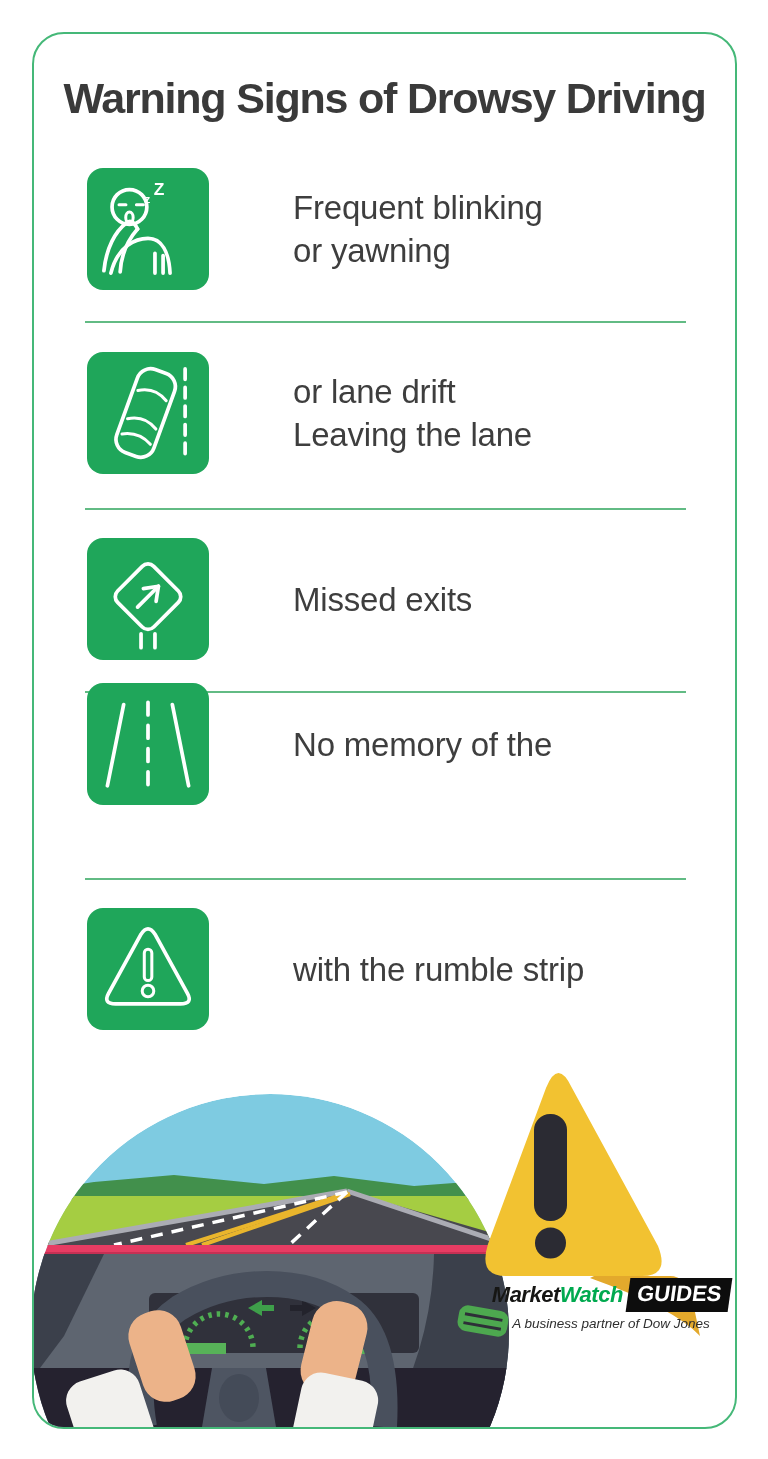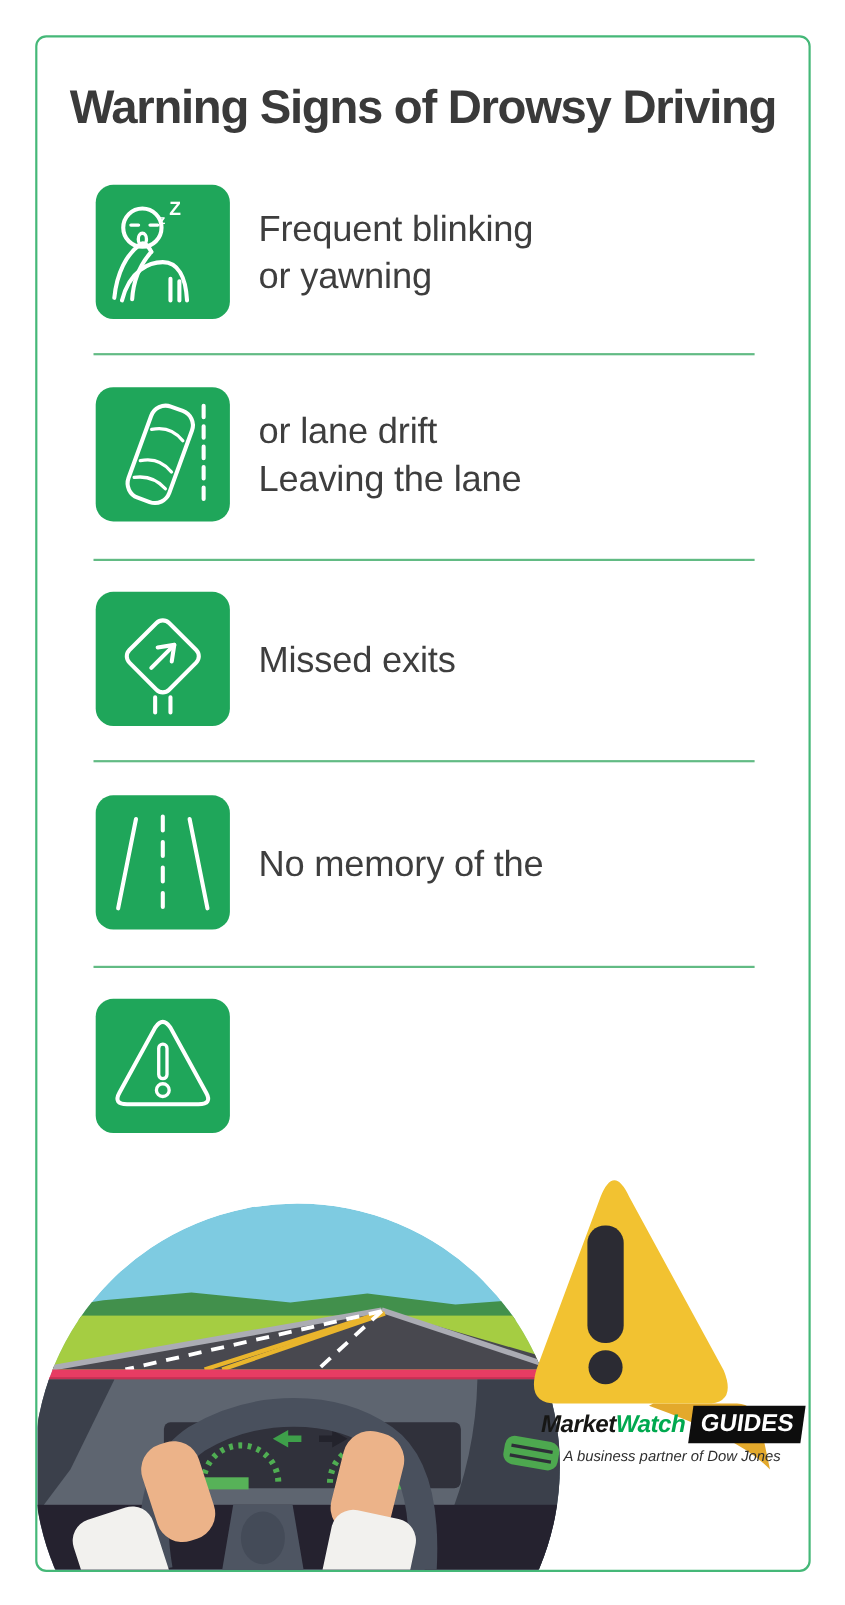--- a/index.html
+++ b/index.html
@@ -1,25 +1,25 @@
 <!DOCTYPE html>
 <html><head>
 <meta charset="utf-8">
 <style>
   html,body{margin:0;padding:0;background:#ffffff;}
   body{width:768px;height:1459px;position:relative;font-family:"Liberation Sans",sans-serif;overflow:hidden;}
   .card{position:absolute;left:32px;top:32px;width:701px;height:1393px;background:#fff;
-        border:2px solid #45B878;border-radius:10px;overflow:hidden;}
+        border:2px solid #45B878;border-radius:32px;overflow:hidden;}
   .title{position:absolute;left:0;right:0;top:40px;text-align:center;
          font-size:43px;font-weight:bold;letter-spacing:-1.2px;color:#3A3A3A;white-space:nowrap;}
   .row{position:absolute;left:53px;width:610px;height:122px;display:flex;align-items:center;}
   .tile{width:122px;height:122px;border-radius:16px;background:#1FA65A;flex:0 0 auto;
         display:flex;align-items:center;justify-content:center;}
   .tile svg{width:116px;height:116px;}
-  .label{margin-left:26px;font-size:33px;line-height:43px;color:#3E3E3E;letter-spacing:-0.2px;}
+  .label{margin-left:84px;font-size:33px;line-height:43px;color:#3E3E3E;letter-spacing:-0.2px;}
   .sep{position:absolute;left:51px;width:601px;height:2px;background:#62BB84;}
   .scene{position:absolute;left:0;top:1012px;width:705px;height:381px;display:block;}
   .brand{position:absolute;right:12px;top:1244px;width:224px;text-align:center;}
   .brand-row{display:flex;justify-content:center;align-items:center;}
   .brand-market{font-size:22px;font-weight:bold;font-style:italic;color:#161614;letter-spacing:-0.5px;}
   .brand-watch{font-size:22px;font-weight:bold;font-style:italic;color:#00A94F;letter-spacing:-0.5px;}
   .brand-badge{display:inline-block;background:#0d0d0d;color:#fff;font-weight:bold;font-size:22px;
                padding:3px 9px 5px 9px;margin-left:5px;transform:skewX(-8deg);letter-spacing:0;}
   .tagline{margin-top:4px;font-size:13.5px;font-weight:normal;font-style:italic;color:#2E2E2E;}
   .ic{stroke:#fff;fill:none;stroke-width:3.2;stroke-linecap:round;stroke-linejoin:round;}
@@ -82,21 +82,21 @@
         <path class="ic" d="M41 57 L59 39"></path>
         <path class="ic" d="M59 39 L46 41 M59 39 L57 52"></path>
       </svg>
     </div>
     <div class="label">
       <div>Missed exits</div>
     </div>
   </div>
   <div class="sep" style="top:657px"></div>
 
-  <div class="row" style="top:689px">
+  <div class="row" style="top:649px">
     <div class="tile">
       <svg viewBox="0 0 100 100">
         <path class="ic" d="M29 16 L15 86"></path>
         <path class="ic" d="M71 16 L85 86"></path>
         <path class="ic" d="M50 14 V88" stroke-dasharray="11 9"></path>
       </svg>
     </div>
     <div class="label">
       <div>No memory of the</div>
     </div>
@@ -105,20 +105,21 @@
 
   <div class="row" style="top:874px">
     <div class="tile">
       <svg viewBox="0 0 100 100">
         <path class="ic" d="M44 20 Q50 11 56 20 L84 71 Q89 80 78 80 L22 80 Q11 80 16 71 Z"></path>
         <rect class="ic-thin" x="46.8" y="33" width="6.5" height="27" rx="3.2"></rect>
         <circle class="ic-thin" cx="50" cy="69" r="5"></circle>
       </svg>
     </div>
     <div class="label">
+      <div>with the rumble strip</div>
     </div>
   </div>
 
   <svg class="scene" viewBox="0 0 705 381">
     <defs>
       <clipPath id="circ">
           <circle cx="236" cy="287" r="239"></circle>
         </clipPath>
     </defs>
 

